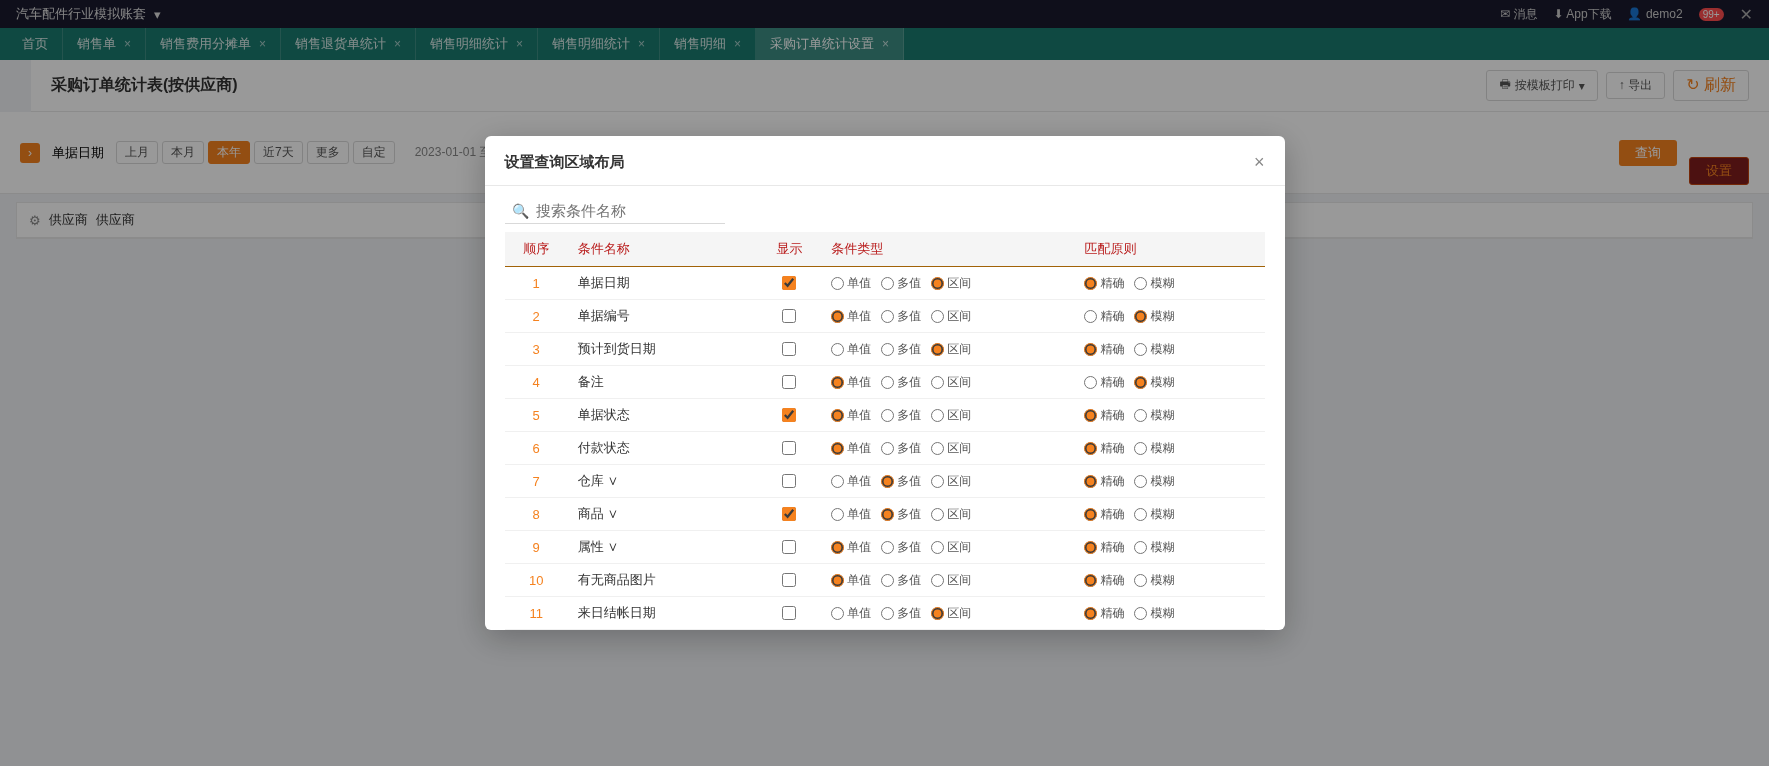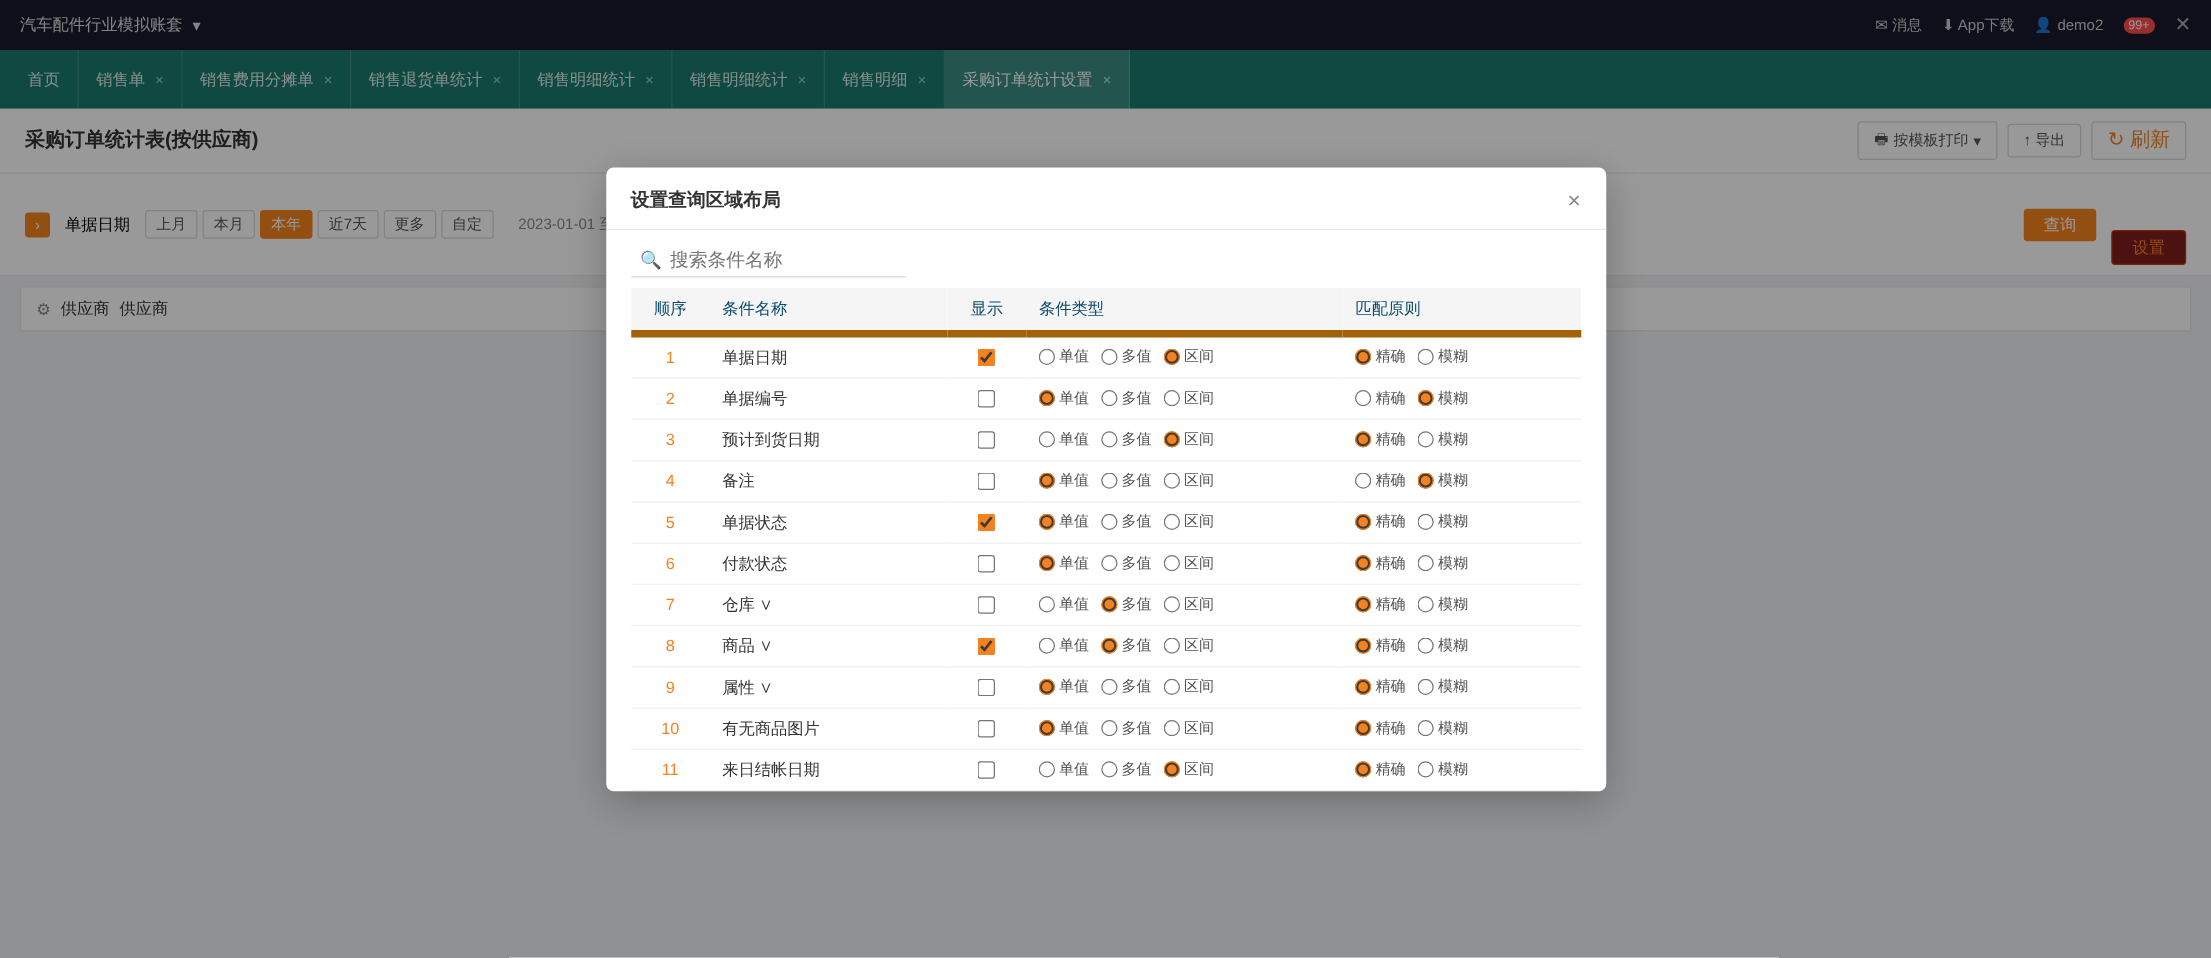--- a/index.html
+++ b/index.html
@@ -1,54 +1,55 @@
 <!DOCTYPE html>
 <html><head>
   <meta charset="utf-8">
   <style>
     * { box-sizing: border-box; margin: 0; padding: 0; }
     body { font-family: 'Microsoft YaHei', Arial, sans-serif; font-size: 13px; background: #f0f2f5; overflow: hidden; }
 
     
     .top-bar {
       background: #1a1a2e;
-      height: 40px;
+      height: 28px;
       display: flex;
       align-items: center;
       justify-content: space-between;
       padding: 0 16px;
       color: #ccc;
     }
     .top-bar-left { font-size: 13px; color: #ddd; display: flex; align-items: center; gap: 8px; }
     .top-bar-right { display: flex; align-items: center; gap: 16px; font-size: 12px; color: #ccc; }
     .top-bar-right .badge { background: #ff4d4f; color: #fff; font-size: 10px; padding: 1px 4px; border-radius: 8px; }
     .top-bar-right .close-x { color: #aaa; cursor: pointer; font-size: 16px; }
 
     
     .tab-bar {
       background: #1a7a6e;
-      height: 47px;
+      height: 32px;
       display: flex;
       align-items: stretch;
       padding: 0 8px;
     }
     .tab-item {
       display: flex; align-items: center; padding: 0 14px; color: rgba(255,255,255,0.85);
       font-size: 13px; cursor: pointer; border-right: 1px solid rgba(255,255,255,0.15);
       gap: 4px;
     }
     .tab-item.active { background: rgba(255,255,255,0.15); color: #fff; }
     .tab-item .close-tab { font-size: 12px; opacity: 0.7; margin-left: 4px; }
 
     
     .page-header {
       background: #fff;
       padding: 10px 20px;
       display: flex; align-items: center; justify-content: space-between;
       border-bottom: 1px solid #e8e8e8;
+      margin-left: 31px;
     }
     .page-title { font-size: 16px; font-weight: bold; color: #333; }
     .page-actions { display: flex; align-items: center; gap: 8px; }
     .btn-print { border: 1px solid #d9d9d9; background: #fff; padding: 4px 12px; border-radius: 3px; cursor: pointer; font-size: 12px; color: #555; display: flex; align-items: center; gap: 4px; }
     .btn-export { border: 1px solid #d9d9d9; background: #fff; padding: 4px 12px; border-radius: 3px; cursor: pointer; font-size: 12px; color: #555; }
     .btn-refresh { border: 1px solid #d9d9d9; background: #fff; padding: 4px 12px; border-radius: 3px; cursor: pointer; font-size: 16px; color: #f5821f; }
 
     
     .filter-bar {
       background: #fff;
@@ -125,22 +126,22 @@
       padding: 4px 8px; gap: 6px; width: 220px;
     }
     .search-input { border: none; outline: none; font-size: 15px; width: 180px; color: #333; }
     .search-icon { color: #aaa; font-size: 14px; }
 
     
     .dialog-table { flex: 1; overflow-y: auto; padding: 0 20px; }
     .dt-table { width: 100%; border-collapse: collapse; }
     .dt-table thead th {
       background: #f5f5f5; padding: 8px 10px; text-align: left;
-      font-size: 13px; color: #0c4a6e; font-weight: 500;
-      border-bottom: 6px solid #a16207;
+      font-size: 13px; color: #b91c1c; font-weight: 500;
+      border-bottom: 1px solid #a16207;
       position: sticky; top: 0;
     }
     .dt-table tbody tr { border-bottom: 1px solid #f0f0f0; }
     .dt-table tbody td { padding: 7px 10px; font-size: 13px; color: #333; }
     .dt-table tbody td.order-col { color: #f5821f; font-weight: 500; text-align: center; }
     .dt-table tbody td.center { text-align: center; }
 
     
     .cb-wrap { display: flex; justify-content: center; }
     input[type="checkbox"] { width: 14px; height: 14px; cursor: pointer; accent-color: #f5821f; }

